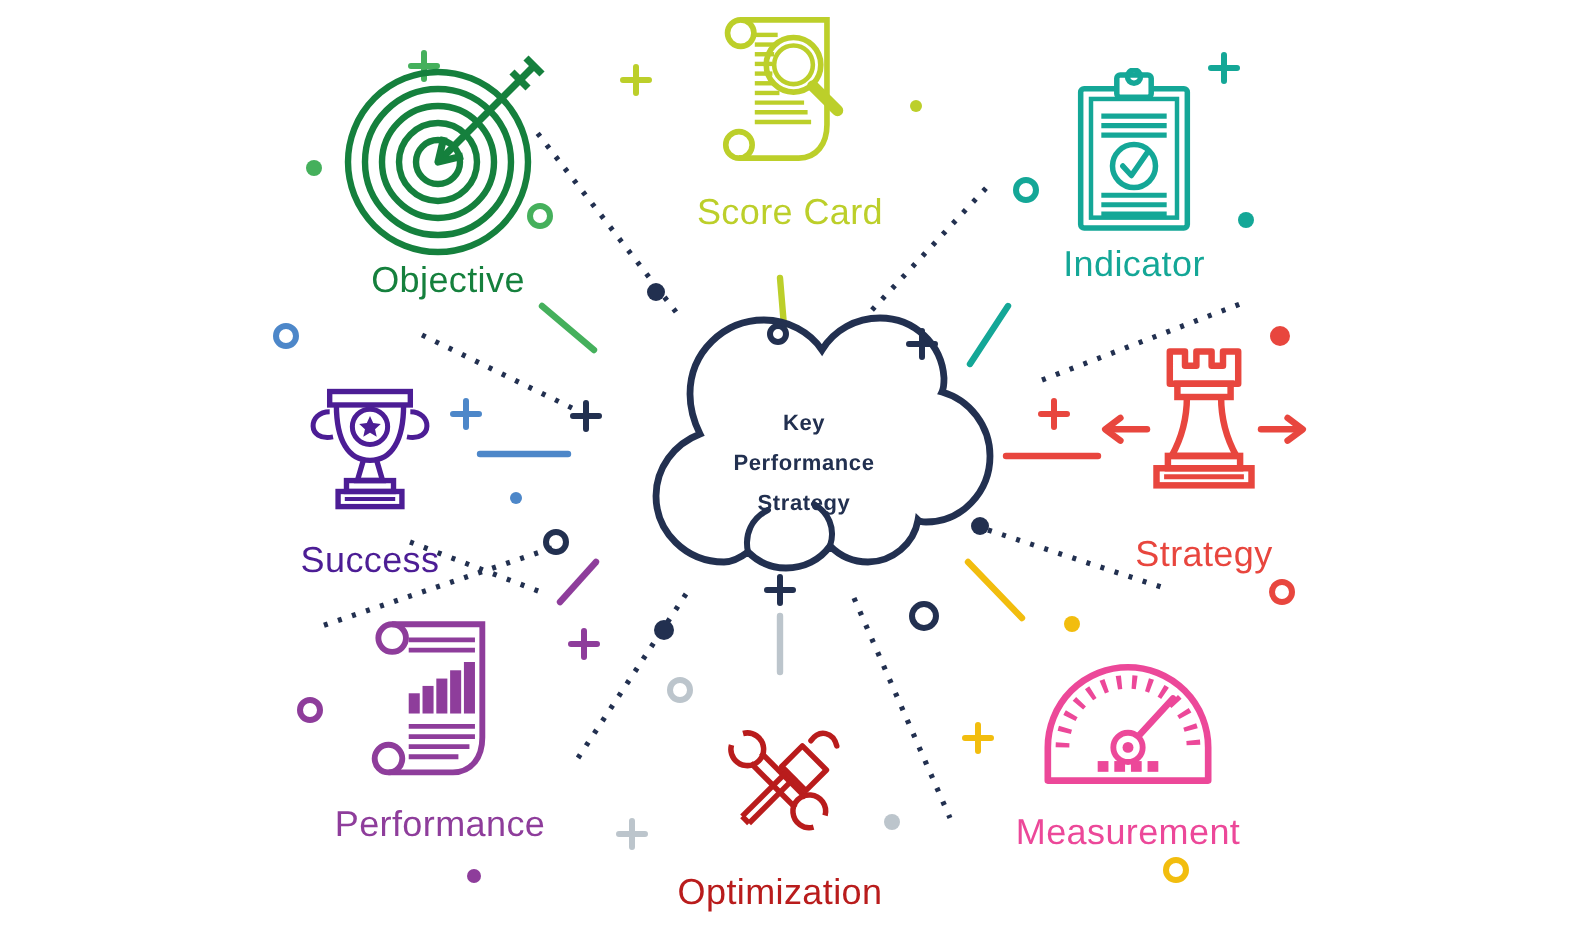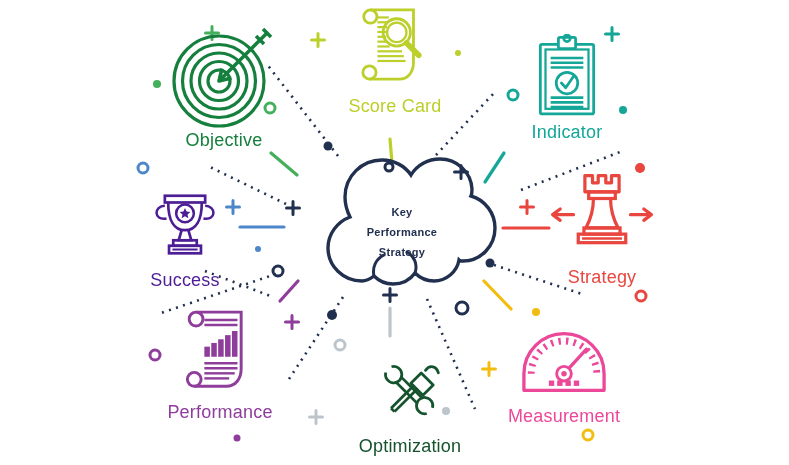--- a/index.html
+++ b/index.html
@@ -223,21 +223,21 @@
         <rect x="33" y="42" width="6" height="11"></rect>
           <rect x="40.5" y="38" width="6" height="15"></rect>
         <rect x="48" y="34" width="6" height="19"></rect>
           <rect x="55.5" y="29.5" width="6" height="23.5"></rect>
         <rect x="63" y="25" width="6" height="28"></rect>
       </g>
     </svg>
     <div class="label">Performance</div>
   </div>
 
-  <div class="node n-optimization" style="color: #14532d; margin-left: 20px;">
+  <div class="node n-optimization" style="color: #b91c1c;">
     <svg width="86" height="86" viewBox="0 0 100 100" fill="none" stroke="currentColor" stroke-width="3.2">
       <g>
         <path d="M21.8,28.5 A9.5,9.5 0 1 0 28.5,21.8"></path>
         <line x1="39" y1="33" x2="65" y2="59"></line>
           <line x1="33" y1="39" x2="59" y2="65"></line>
         <path d="M76.2,69.5 A9.5,9.5 0 1 0 69.5,76.2"></path>
       </g>
       <g>
         <line x1="28" y1="70" x2="55" y2="43"></line>
           <line x1="32" y1="74" x2="59" y2="47"></line>

